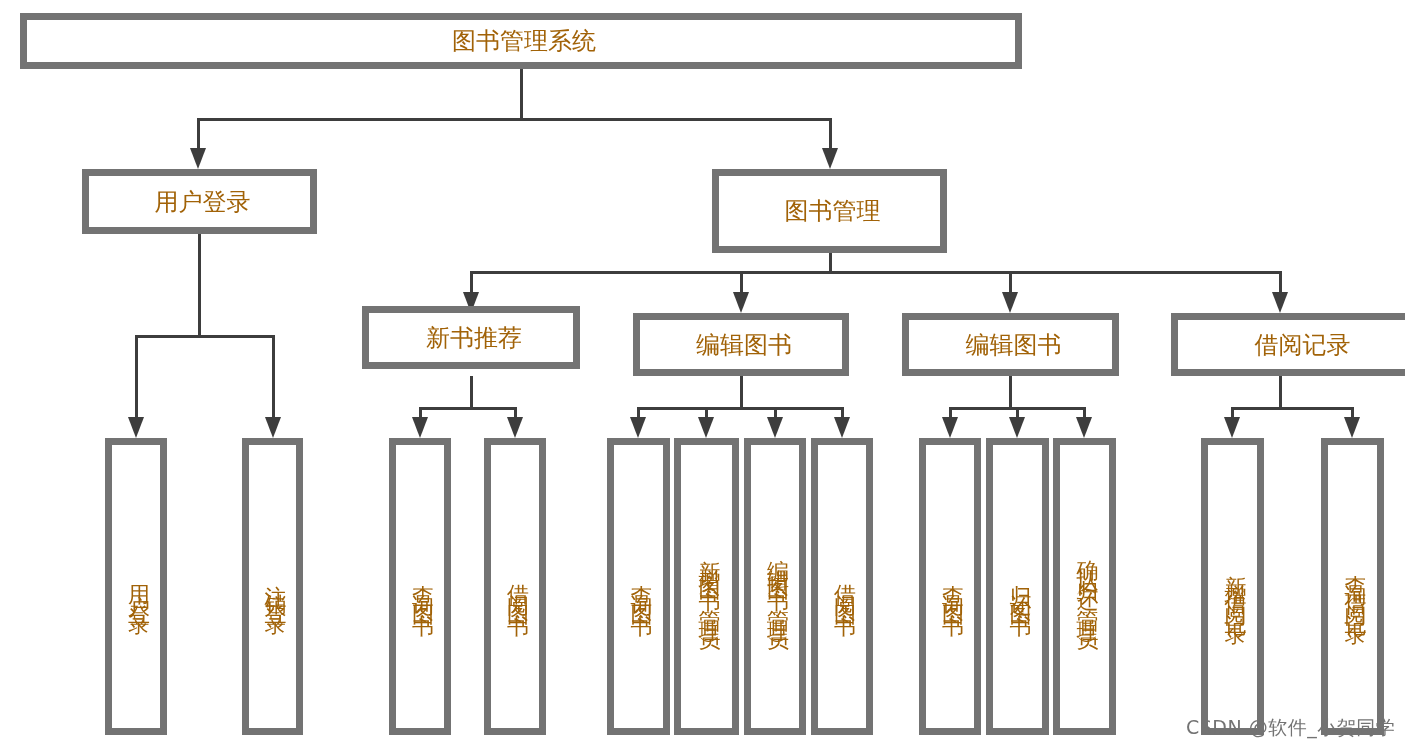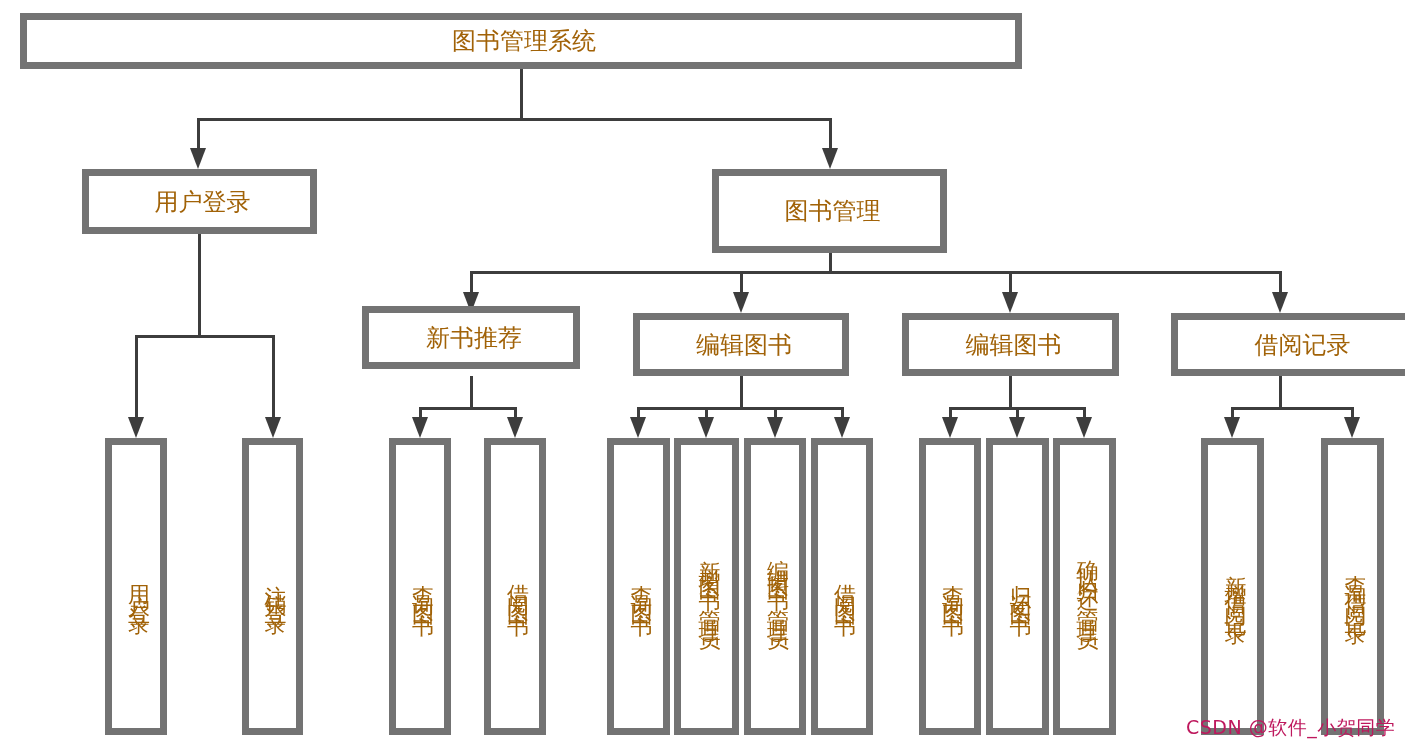--- a/index.html
+++ b/index.html
@@ -42,21 +42,21 @@
     border-left: 8px solid transparent;
     border-right: 8px solid transparent;
     border-top: 21px solid #3d3d3d;
     z-index: 1;
   }
   .watermark {
     position: absolute;
     left: 1186px;
     top: 715px;
     font-size: 19px;
-    color: #be185d;
+    color: #737373;
     letter-spacing: 0.5px;
     white-space: nowrap;
     z-index: 3;
   }
 </style>
 </head>
 <body>
 
 <div class="canvas">
   <div id="edges-layer">

